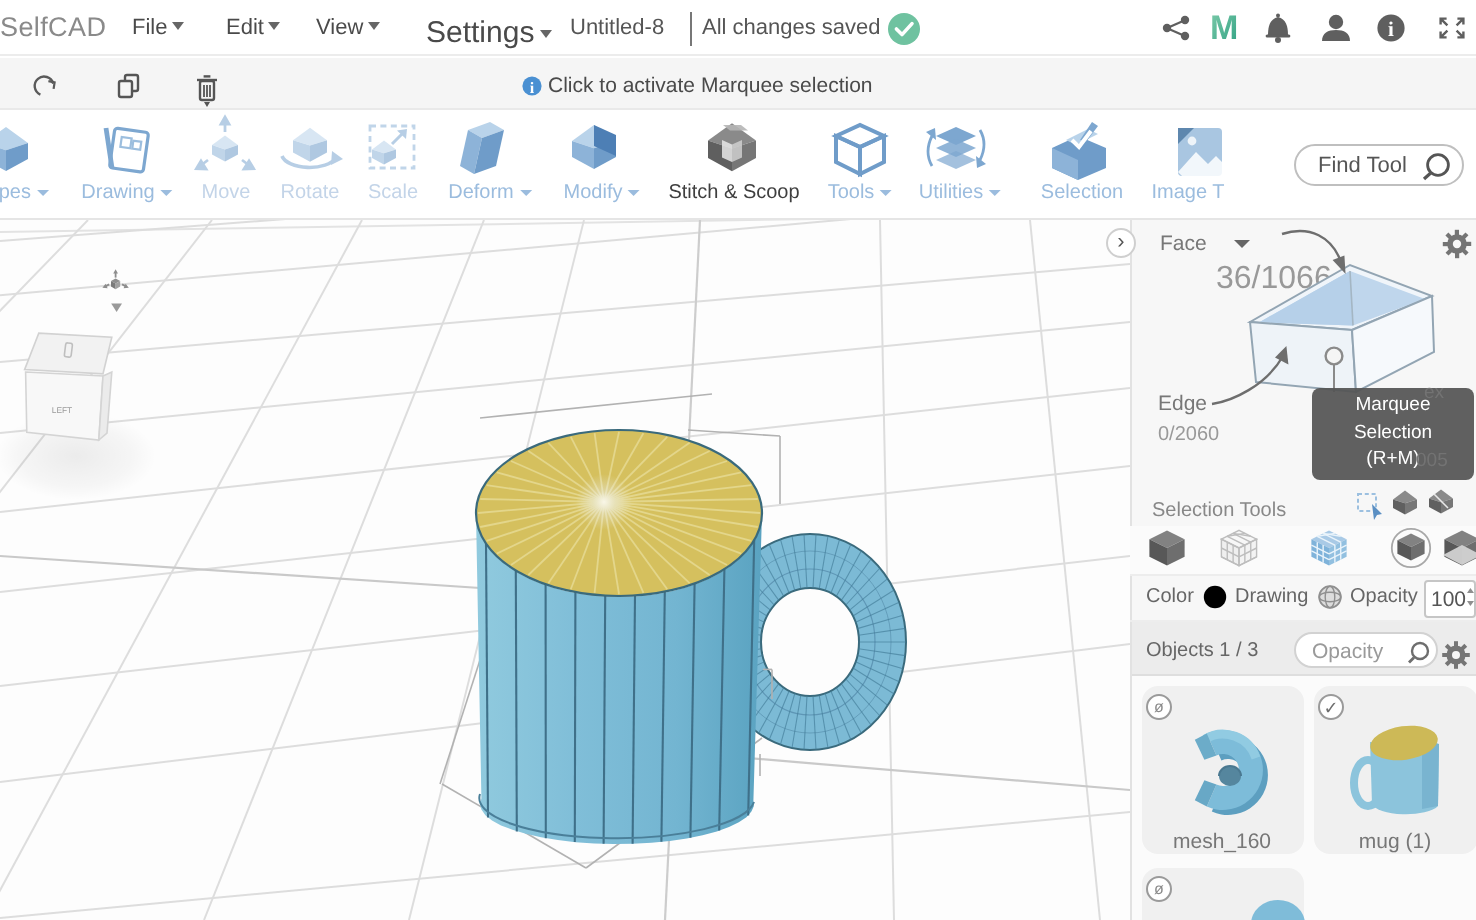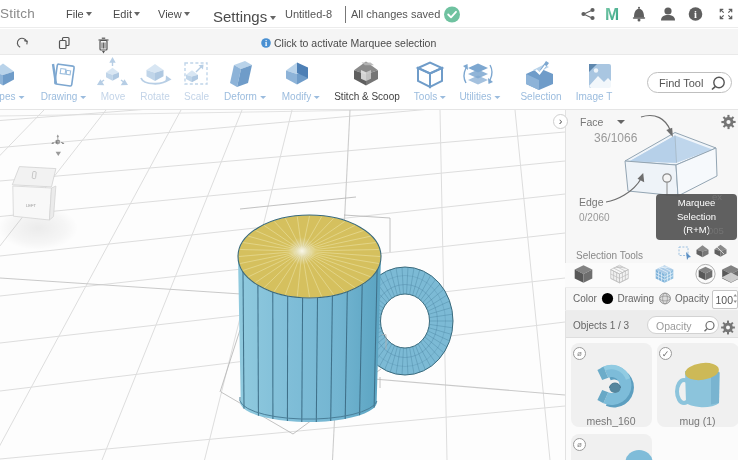--- a/index.html
+++ b/index.html
@@ -1,20 +1,20 @@
 <!DOCTYPE html>
 <html><head><meta charset="utf-8"><style>
 * { margin:0; padding:0; box-sizing:border-box; }
 body { width:738px; height:460px; position:relative; overflow:hidden;
   font-family:"Liberation Sans",sans-serif; background:#fff; }
 .abs { position:absolute; }
 </style></head><body>
 
 <div class="abs" style="left:0;top:0;width:738px;height:28px;background:#fff;border-bottom:1px solid #ececec"></div>
-<div class="abs" style="left:0px;top:6px;font-size:13.5px;color:#8a8a8a;letter-spacing:0.2px">Stitch</div>
+<div class="abs" style="left:0px;top:6px;font-size:13.5px;color:#8a8a8a;letter-spacing:0.2px">SelfCAD</div>
 <div style="position:absolute;left:66px;top:8px;font-size:11px;color:#4a4a4a">File<span style="display:inline-block;width:0;height:0;border-left:3.5px solid transparent;border-right:3.5px solid transparent;border-top:4px solid #666;margin-left:2.5px;vertical-align:2px"></span></div>
 <div style="position:absolute;left:113px;top:8px;font-size:11px;color:#4a4a4a">Edit<span style="display:inline-block;width:0;height:0;border-left:3.5px solid transparent;border-right:3.5px solid transparent;border-top:4px solid #666;margin-left:2.5px;vertical-align:2px"></span></div>
 <div style="position:absolute;left:158px;top:8px;font-size:11px;color:#4a4a4a">View<span style="display:inline-block;width:0;height:0;border-left:3.5px solid transparent;border-right:3.5px solid transparent;border-top:4px solid #666;margin-left:2.5px;vertical-align:2px"></span></div>
 <div style="position:absolute;left:213px;top:8px;font-size:15px;color:#4a4a4a">Settings<span style="display:inline-block;width:0;height:0;border-left:3.5px solid transparent;border-right:3.5px solid transparent;border-top:4px solid #666;margin-left:2.5px;vertical-align:2px"></span></div>
 <div class="abs" style="left:285px;top:8px;font-size:11px;color:#555">Untitled-8</div>
 <div class="abs" style="left:345px;top:6px;width:1px;height:17px;background:#777"></div>
 <div class="abs" style="left:351px;top:8px;font-size:11px;color:#555">All changes saved</div>
 <svg width="738" height="28" viewBox="0 0 738 28" style="position:absolute;left:0;top:0" xmlns="http://www.w3.org/2000/svg">
     <defs>
       <linearGradient id="mGrad" x1="0" y1="0" x2="1" y2="1">
@@ -328,21 +328,21 @@
 <line x1="344" y1="215" x2="390" y2="218" stroke="#b2b2b2" stroke-width="0.8"></line>
 <line x1="390" y1="218" x2="390" y2="252" stroke="#b2b2b2" stroke-width="0.8"></line>
 <line x1="381.5" y1="334.7" x2="386" y2="334.7" stroke="#b2b2b2" stroke-width="0.8"></line>
 <line x1="386" y1="334.7" x2="386" y2="349.5" stroke="#b2b2b2" stroke-width="0.8"></line>
 <line x1="380" y1="377" x2="380" y2="388" stroke="#b2b2b2" stroke-width="0.8"></line>
 </svg>
 
 <div class="abs" style="left:565px;top:110px;width:173px;height:350px;background:#f7f7f7;border-left:1px solid #e2e2e2"></div>
 <div class="abs" style="left:580px;top:116px;font-size:10.5px;color:#777">Face</div>
 <span class="abs" style="left:617px;top:120px;display:inline-block;width:0;height:0;border-left:4px solid transparent;border-right:4px solid transparent;border-top:4.5px solid #666"></span>
-<div class="abs" style="left:594px;top:131px;font-size:12px;color:#999">36/1066</div>
+<div class="abs" style="left:608px;top:131px;font-size:16px;color:#999">36/1066</div>
 <div class="abs" style="left:579px;top:196px;font-size:10.5px;color:#777">Edge</div>
 <div class="abs" style="left:579px;top:212px;font-size:10px;color:#999">0/2060</div>
 <div class="abs" style="left:576px;top:250px;font-size:10px;color:#888">Selection Tools</div>
 <div class="abs" style="left:565px;top:263px;width:173px;height:25px;background:#fbfbfb;border-bottom:1px solid #ededed"></div>
 <div class="abs" style="left:565px;top:310px;width:173px;height:1px;background:#ededed"></div>
 <div class="abs" style="left:573px;top:293px;font-size:10px;color:#666">Color</div>
 <div class="abs" style="left:617.5px;top:293px;font-size:10px;color:#666">Drawing</div>
 <div class="abs" style="left:675px;top:293px;font-size:10px;color:#666">Opacity</div>
 <div class="abs" style="left:712px;top:290px;width:26px;height:19px;border:1px solid #c6c6c6;border-radius:2px;background:#fff"></div>
 <div class="abs" style="left:715.5px;top:294px;font-size:10.5px;color:#555">100</div>

